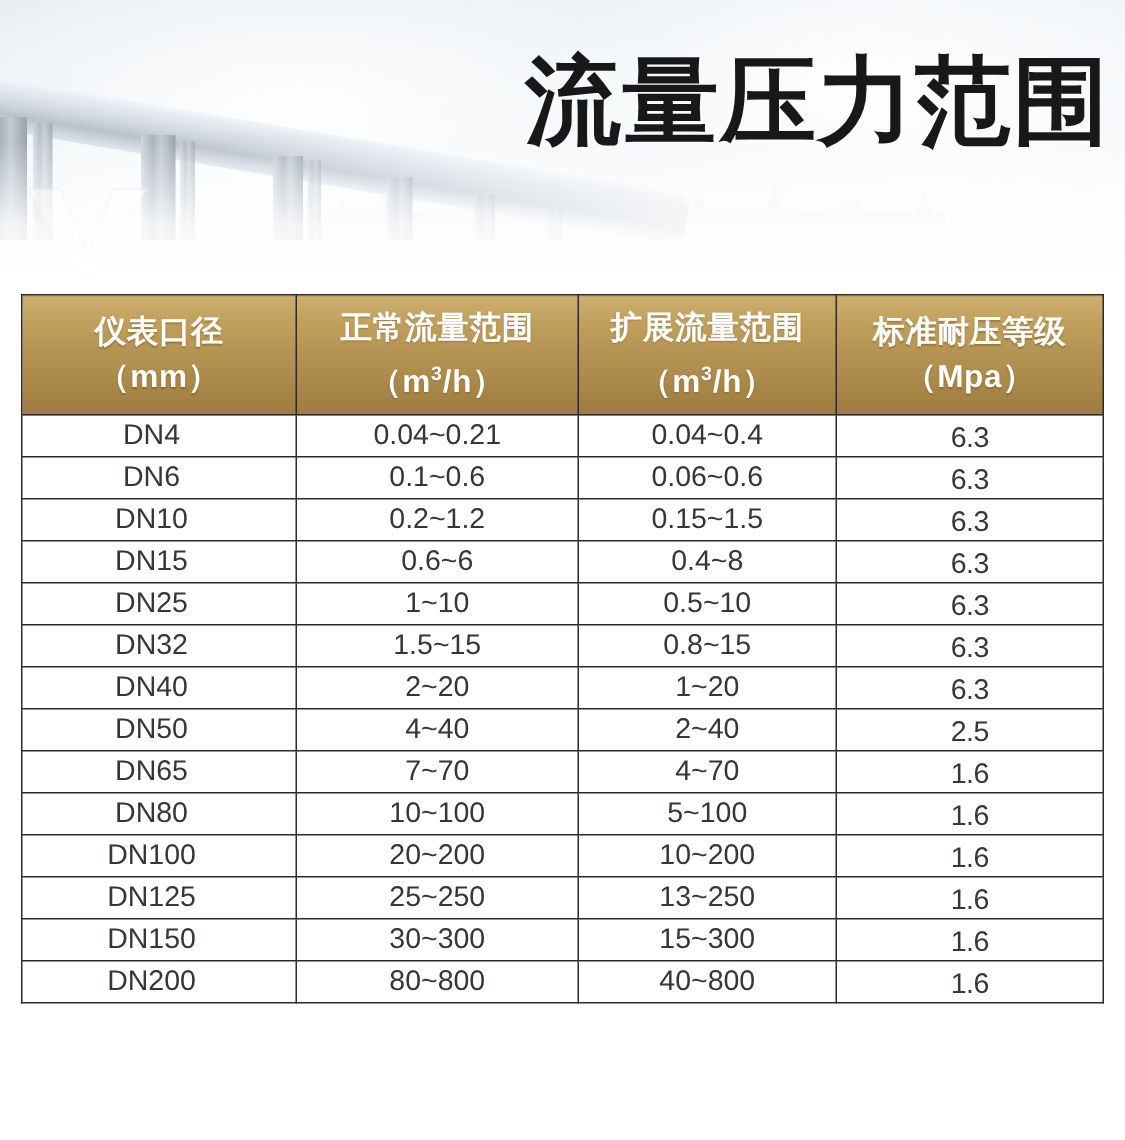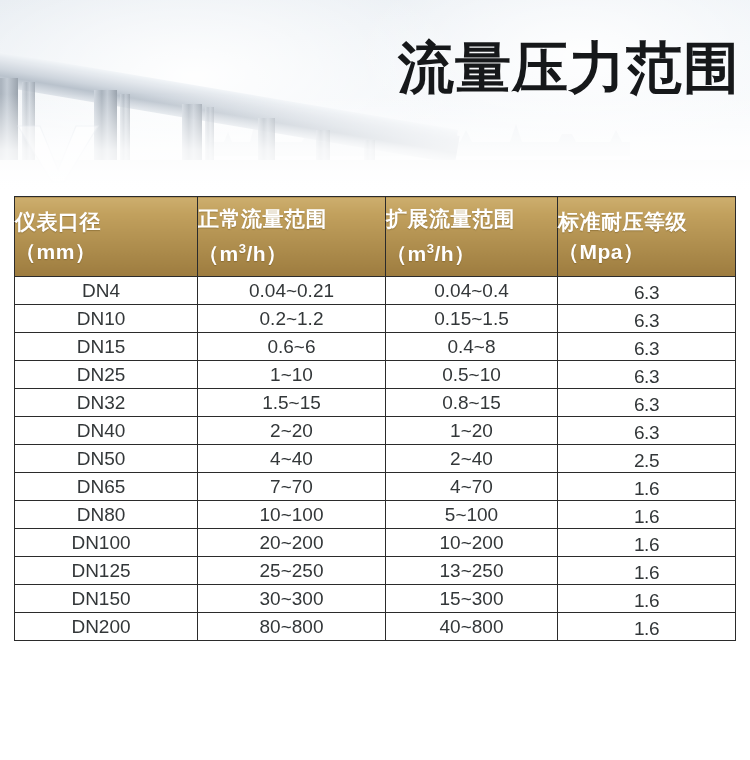--- a/index.html
+++ b/index.html
@@ -71,21 +71,21 @@
     opacity:.55;
   }
 
   
   #title-block {
     position:absolute; right:10px; top:38px;
     text-align:right;
   }
   #main-title {
     font-family:"DejaVu Sans","Liberation Sans",sans-serif;
-    font-size:56px; line-height:60px; font-weight:700;
+    font-size:64px; line-height:60px; font-weight:700;
     color:#16181a; letter-spacing:1px; white-space:nowrap;
   }
   #sub-title {
     margin-top:4px;
     font-size:26px; line-height:30px; font-weight:400;
     color:#8d9399; letter-spacing:6.2px; white-space:nowrap;
     padding-right:2px;
   }
 
   
@@ -102,21 +102,21 @@
   #spec-table col.c4 { width:178px; }
 
   #spec-table th {
     height:80px;
     border:1px solid #2b2b2b;
     background:linear-gradient(180deg,#cdae6e 0%,#c1a05d 22%,#b08f4f 58%,#9d7c3f 100%);
     color:#ffffff;
     font-size:21px;
     font-weight:700;
     line-height:30px;
-    text-align:left;
+    text-align:center;
     letter-spacing:.5px;
     text-shadow:0 1px 1px rgba(90,65,20,.35);
   }
   #spec-table th .unit { display:block; font-weight:700; }
   #spec-table th sup { font-size:13px; vertical-align:super; }
 
   #spec-table td {
     height:28px;
     border:1px solid #2b2b2b;
     font-size:19px;
@@ -206,20 +206,26 @@
     </tr>
   </thead>
   <tbody id="table-body">
       <tr>
         <td class="col-dn">DN4</td>
         <td class="col-normal">0.04~0.21</td>
         <td class="col-ext">0.04~0.4</td>
         <td class="col-press">6.3</td>
       </tr>
       <tr>
+        <td class="col-dn">DN6</td>
+        <td class="col-normal">0.1~0.6</td>
+        <td class="col-ext">0.06~0.6</td>
+        <td class="col-press">6.3</td>
+      </tr>
+      <tr>
         <td class="col-dn">DN10</td>
         <td class="col-normal">0.2~1.2</td>
         <td class="col-ext">0.15~1.5</td>
         <td class="col-press">6.3</td>
       </tr>
       <tr>
         <td class="col-dn">DN15</td>
         <td class="col-normal">0.6~6</td>
         <td class="col-ext">0.4~8</td>
         <td class="col-press">6.3</td>

